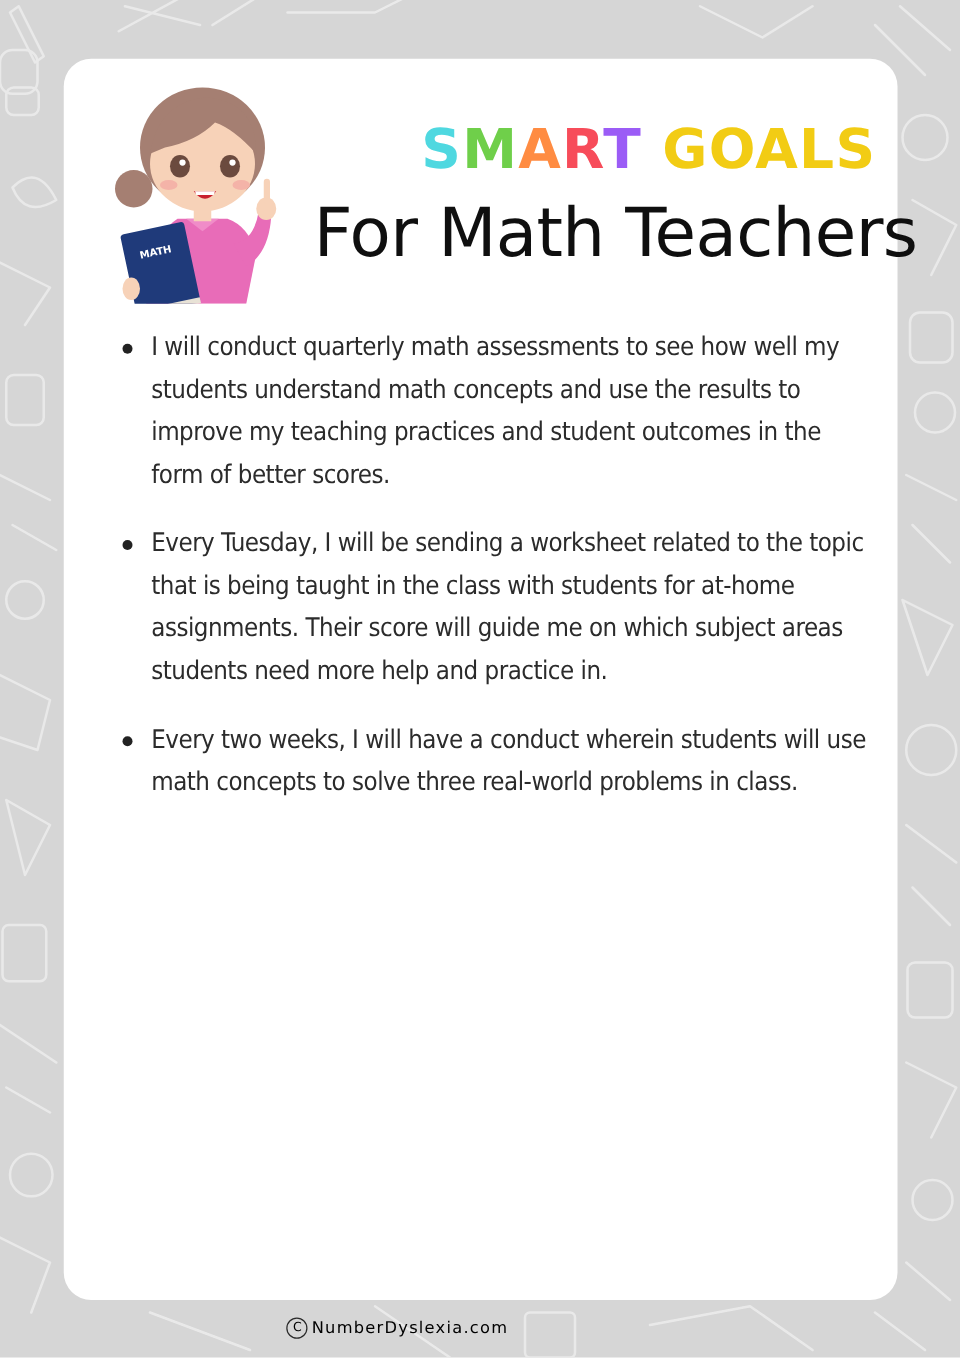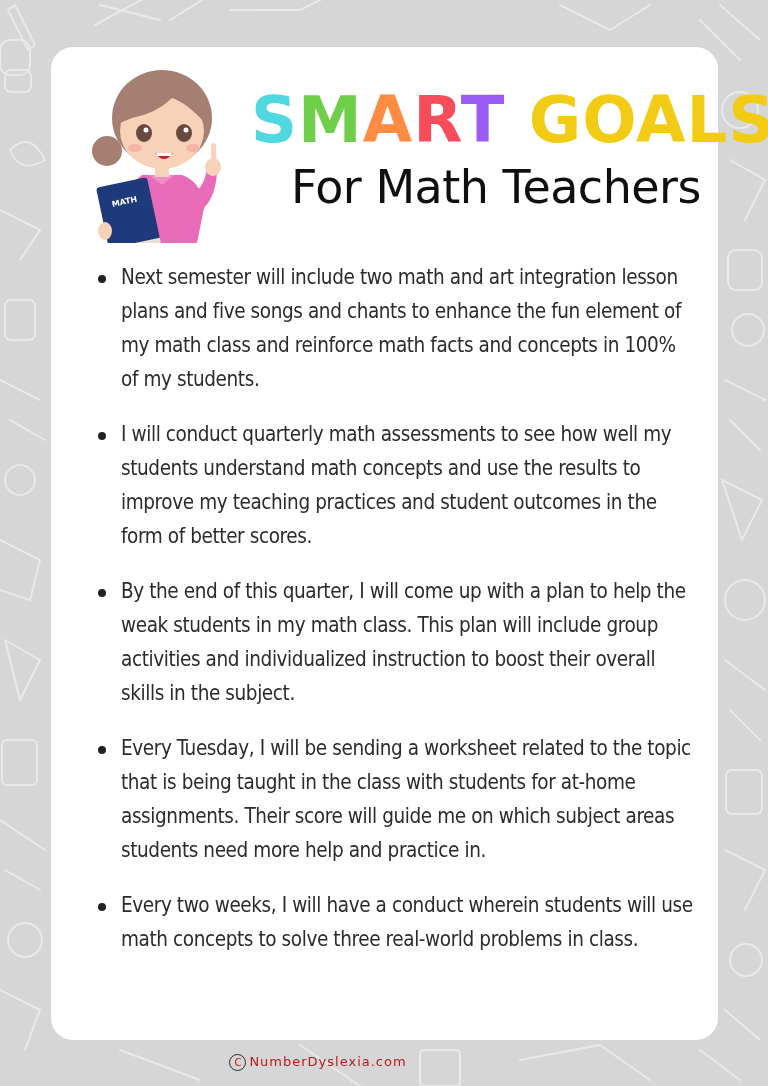--- a/index.html
+++ b/index.html
@@ -10,43 +10,43 @@
     }
     .bg-doodles { position: absolute; inset: 0; width: 768px; height: 1086px; }
     .card {
       position: absolute; left: 51px; top: 47px; width: 667px; height: 993px;
       background: #ffffff; border-radius: 22px;
     }
     .teacher { position: absolute; left: 36px; top: 16px; width: 150px; height: 180px; }
     .title-block { position: absolute; left: 200px; top: 38px; width: 450px; }
     .smart-title {
       font-family: "DejaVu Sans", sans-serif; font-weight: bold;
-      font-size: 64px; line-height: 70px; letter-spacing: 1px; white-space: nowrap;
+      font-size: 44px; line-height: 70px; letter-spacing: 1px; white-space: nowrap;
       text-align: right;
     }
     .sub-title {
       font-family: "DejaVu Sans", sans-serif; font-weight: normal;
-      font-size: 46px; line-height: 60px; color: #0f0f0f; white-space: nowrap;
+      font-size: 54px; line-height: 60px; color: #0f0f0f; white-space: nowrap;
       text-align: right; margin-top: 2px; letter-spacing: -0.5px;
     }
     .goals { position: absolute; left: 42px; top: 213px; width: 600px; margin: 0; padding: 0; list-style: none; }
     .goal { position: relative; padding-left: 28px; margin-bottom: 21px; }
     .bullet {
       position: absolute; left: 5px; top: 15px; width: 8px; height: 8px;
       border-radius: 50%; background: #222;
     }
     .goal-text {
       font-family: "DejaVu Sans Condensed", "DejaVu Sans", sans-serif;
       font-stretch: condensed;
       font-size: 20.5px; line-height: 34px; color: #2b2b2b; letter-spacing: -0.4px;
       display: block;
     }
     .footer {
       position: absolute; left: 0; width: 636px; top: 1054px; text-align: center;
-      font-family: "DejaVu Sans", sans-serif; font-size: 13px; color: #b91c1c; letter-spacing: 1px;
+      font-family: "DejaVu Sans", sans-serif; font-size: 13px; color: #000000; letter-spacing: 1px;
     }
     .copy { display: inline-block; width: 15px; height: 15px; border: 1.5px solid #2a2a2a; border-radius: 50%;
       font-size: 10px; line-height: 15px; text-align: center; vertical-align: middle; margin-right: 3px; letter-spacing: 0; }
   </style>
 </head>
 <body>
 
 <svg class="bg-doodles" viewBox="0 0 768 1086" xmlns="http://www.w3.org/2000/svg">
   <g fill="none" stroke="#ececec" stroke-width="2" stroke-linecap="round" stroke-linejoin="round" opacity="0.9">
     <path d="M15 5 L35 45 L28 50 L8 10 Z"></path>
@@ -130,29 +130,21 @@
   </svg>
 
   <div class="title-block">
     <div class="smart-title" id="smart-title"><span style="color: rgb(79, 216, 224);">S</span><span style="color: rgb(111, 207, 74);">M</span><span style="color: rgb(255, 140, 66);">A</span><span style="color: rgb(247, 76, 90);">R</span><span style="color: rgb(155, 92, 246);">T</span><span style="color: rgb(0, 0, 0); white-space: pre;"> </span><span style="color: rgb(242, 204, 20);">GOALS</span></div>
     <div class="sub-title">For Math Teachers</div>
   </div>
 
   <ul class="goals">
     <li class="goal">
       <span class="bullet"></span>
-      <span class="goal-text">Next semester will include two math and art integration lesson plans and five songs and chants to enhance the fun element of my math class and reinforce math facts and concepts in 100% of my students.</span>
-    </li>
-    <li class="goal">
-      <span class="bullet"></span>
       <span class="goal-text">I will conduct quarterly math assessments to see how well my students understand math concepts and use the results to improve my teaching practices and student outcomes in the form of better scores.</span>
-    </li>
-    <li class="goal">
-      <span class="bullet"></span>
-      <span class="goal-text">By the end of this quarter, I will come up with a plan to help the weak students in my math class. This plan will include group activities and individualized instruction to boost their overall skills in the subject.</span>
     </li>
     <li class="goal">
       <span class="bullet"></span>
       <span class="goal-text">Every Tuesday, I will be sending a worksheet related to the topic that is being taught in the class with students for at-home assignments. Their score will guide me on which subject areas students need more help and practice in.</span>
     </li>
     <li class="goal">
       <span class="bullet"></span>
       <span class="goal-text">Every two weeks, I will have a conduct wherein students will use math concepts to solve three real-world problems in class.</span>
     </li>
   </ul>

